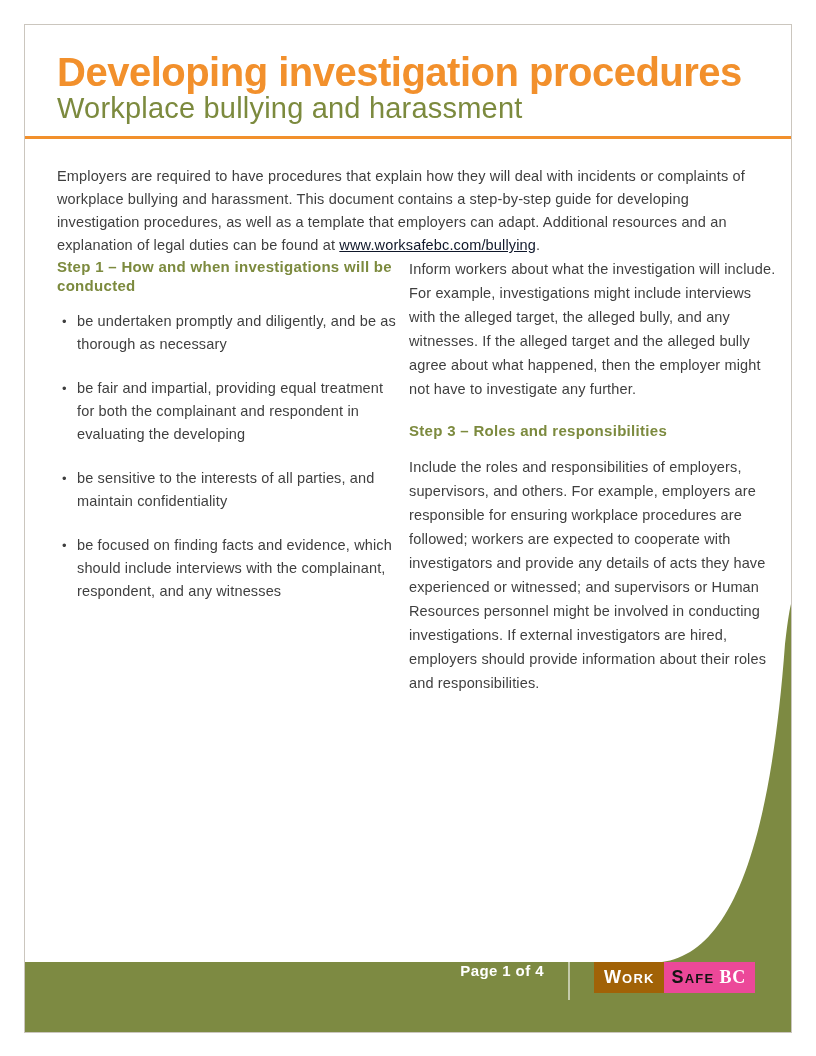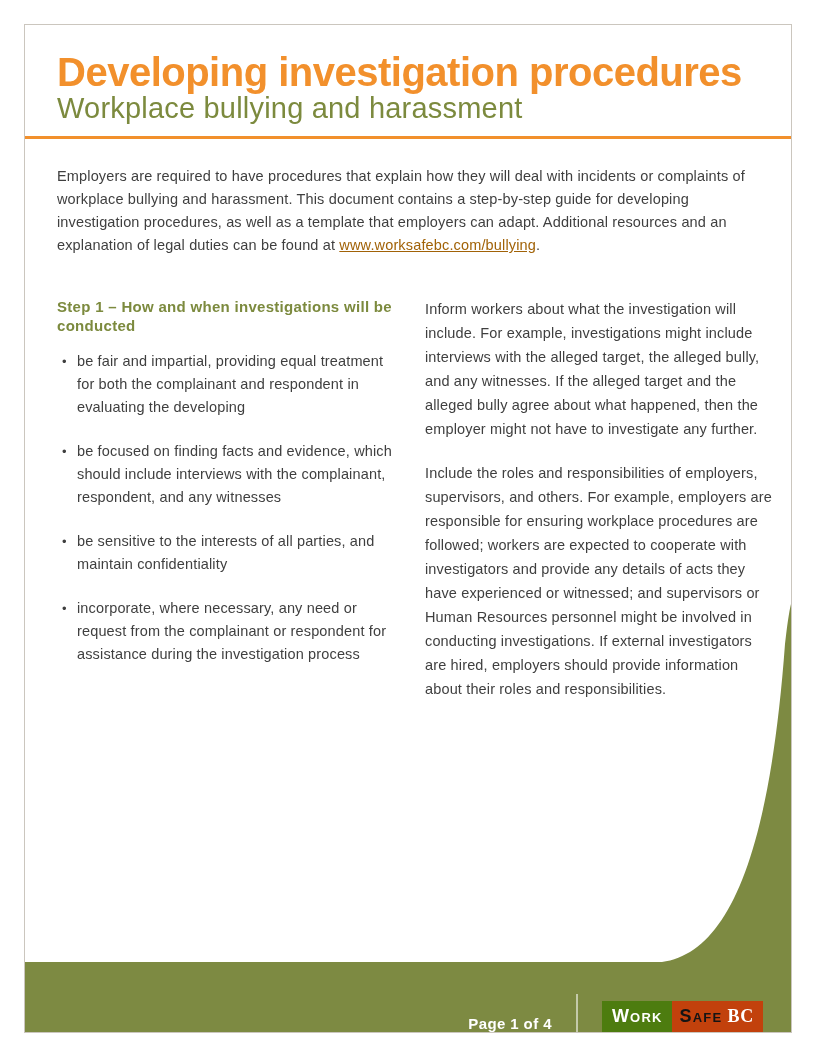--- a/index.html
+++ b/index.html
@@ -48,28 +48,27 @@
     margin-top: 13px;
     border: none;
   }
   .intro {
     margin: 26px 46px 0 32px;
     font-size: 14.5px;
     line-height: 23px;
     letter-spacing: 0.15px;
   }
   .intro a {
-    color: #a16207;
+    color: #0f172a;
     text-decoration: underline;
     cursor: pointer;
   }
   .columns {
     display: flex;
-    gap: 22px;
-    margin-top: 40px;
+    gap: 6px;
     padding: 0 14px 0 32px;
   }
   .col-left  { width: 346px; flex: 0 0 auto; }
   .col-right { flex: 1 1 auto; }
   .step-heading {
     color: #7c8a3e;
     font-size: 15px;
     font-weight: bold;
     line-height: 19px;
     letter-spacing: 0.3px;
@@ -109,54 +108,54 @@
     display: block;
   }
   .footer-bar {
     position: absolute;
     left: 0;
     right: 0;
     bottom: 0;
     height: 70px;
     background: #7d8a42;
     display: flex;
-    align-items: flex-end;
+    align-items: flex-start;
     justify-content: flex-end;
     gap: 24px;
-    padding-right: 28px;
+    padding-right: 36px;
   }
   .page-label {
     color: #ffffff;
     font-size: 15px;
     font-weight: bold;
     letter-spacing: 0.4px;
   }
   .footer-divider {
     width: 2px;
     height: 38px;
     background: rgba(255, 255, 255, 0.55);
   }
   .logo {
     display: flex;
     height: 31px;
     align-items: stretch;
   }
   .logo-work {
-    background: #4d7c0f;
+    background: #a16207;
     color: #ffffff;
     display: flex;
     align-items: center;
     padding: 0 9px 0 10px;
     font-weight: bold;
     font-size: 18px;
     font-variant: small-caps;
     letter-spacing: 1.2px;
   }
   .logo-safebc {
-    background: #c2410c;
+    background: #ec4899;
     display: flex;
     align-items: center;
     gap: 5px;
     padding: 0 9px 0 8px;
     font-weight: bold;
     font-size: 18px;
   }
   .logo-safe {
     color: #141414;
     font-variant: small-caps;
@@ -182,33 +181,34 @@
     <hr class="orange-rule">
 
     <p class="intro"><span>Employers are required to have procedures that explain how they will deal with incidents or complaints of workplace bullying and harassment. This document contains a step-by-step guide for developing investigation procedures, as well as a template that employers can adapt. Additional resources and an explanation of legal duties can be found at </span><a>www.worksafebc.com/bullying</a><span>.</span></p>
 
     <div class="columns">
 
       <div class="col-left">
         <div class="step">
           <h3 class="step-heading">Step 1 – How and when investigations will be conducted</h3>
           <ul class="bullets">
+            <li>be undertaken promptly and diligently, and be as thorough as necessary</li>
             <li>be fair and impartial, providing equal treatment for both the complainant and respondent in evaluating the developing</li>
+            <li>be sensitive to the interests of all parties, and maintain confidentiality</li>
             <li>be focused on finding facts and evidence, which should include interviews with the complainant, respondent, and any witnesses</li>
-            <li>be sensitive to the interests of all parties, and maintain confidentiality</li>
-            <li>incorporate, where necessary, any need or request from the complainant or respondent for assistance during the investigation process</li>
           </ul>
         </div>
       </div>
 
       <div class="col-right">
         <div class="step">
           <p class="step-body">Inform workers about what the investigation will include. For example, investigations might include interviews with the alleged target, the alleged bully, and any witnesses. If the alleged target and the alleged bully agree about what happened, then the employer might not have to investigate any further.</p>
         </div>
         <div class="step">
+          <h3 class="step-heading">Step 3 – Roles and responsibilities</h3>
           <p class="step-body">Include the roles and responsibilities of employers, supervisors, and others. For example, employers are responsible for ensuring workplace procedures are followed; workers are expected to cooperate with investigators and provide any details of acts they have experienced or witnessed; and supervisors or Human Resources personnel might be involved in conducting investigations. If external investigators are hired, employers should provide information about their roles and responsibilities.</p>
         </div>
       </div>
 
     </div>
 
     <svg class="swoosh" width="200" height="358" viewBox="0 0 200 358" aria-hidden="true">
       <path d="M 71,358 C 135,349 178,258 194,40 C 196,22 198,8 200,0 L 200,358 Z" fill="#7d8a42"></path>
     </svg>
 

